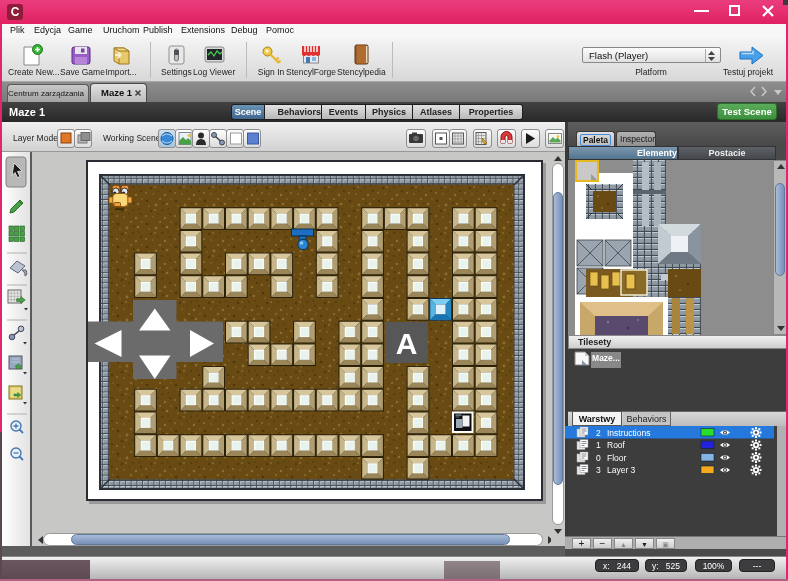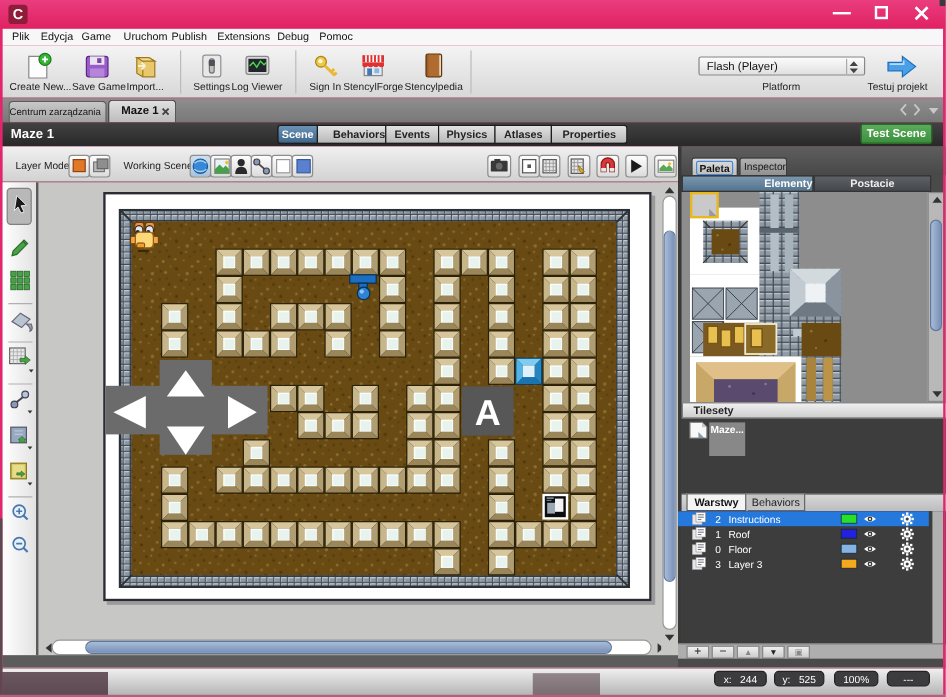--- a/index.html
+++ b/index.html
@@ -569,21 +569,21 @@
 
  <div class="abs" style="left:0;top:213px;width:256px;height:14px;background:linear-gradient(#f0f0f0,#cecece);border:1px solid #888;font-size:9px;font-weight:bold;color:#222;line-height:13px;padding-left:9px">Tilesety
   <span class="abs" style="right:5px;top:0px;font-size:12px;font-weight:bold;color:#333">+</span>
  </div>
  <div class="abs" style="left:0;top:227px;width:221px;height:62px;background:#3d3d3d">
   <svg class="abs" style="left:6px;top:2px" width="16" height="15">
         <path d="M1 1 h10 l4 4 v9 h-14 z" fill="#f8f8f8" stroke="#888"></path>
         <path d="M11 1 l4 4 h-4 z" fill="#c8c8c8"></path>
         <path d="M8 9 l5 5 h-5 z" fill="#8898a8"></path>
       </svg>
-  <div class="abs" style="left:23px;top:3px;width:30px;height:28px;background:#888;color:#fff;font-size:8.5px;font-weight:bold;text-align:center;line-height:12px">Maze...</div>
+  <div class="abs" style="left:23px;top:3px;width:30px;height:16px;background:#888;color:#fff;font-size:8.5px;font-weight:bold;text-align:center;line-height:12px">Maze...</div>
  </div>
 
  <div class="abs" style="left:0;top:289px;width:221px;height:15px;background:linear-gradient(#d8d8d8,#bcbcbc);border-top:1px solid #666"></div>
  <div class="abs" style="left:4px;top:289px;width:50px;height:15px;background:#f4f4f4;border:1px solid #555;font-size:9px;font-weight:bold;color:#111;text-align:center;line-height:14px">Warstwy</div>
  <div class="abs" style="left:55px;top:289px;width:48px;height:15px;background:#c4c4c4;border:1px solid #666;border-left:none;font-size:9px;color:#222;text-align:center;line-height:14px">Behaviors</div>
 
  <div class="abs" style="left:0;top:304px;width:221px;height:111px;background:#3d3d3d"></div>
  <div class="abs" style="left:209px;top:304px;width:9px;height:111px;background:#b0b0b0"></div>
 </div>
 

